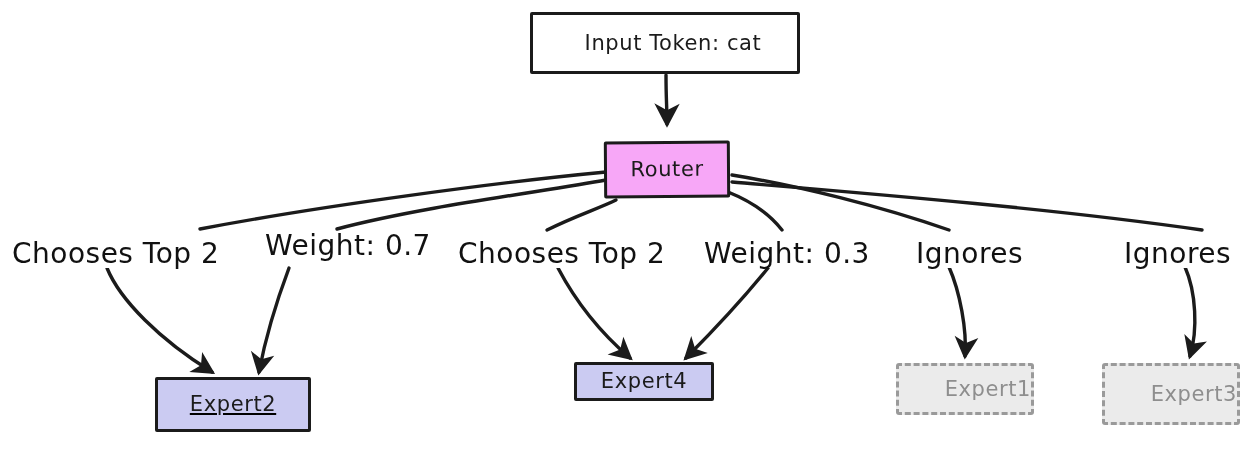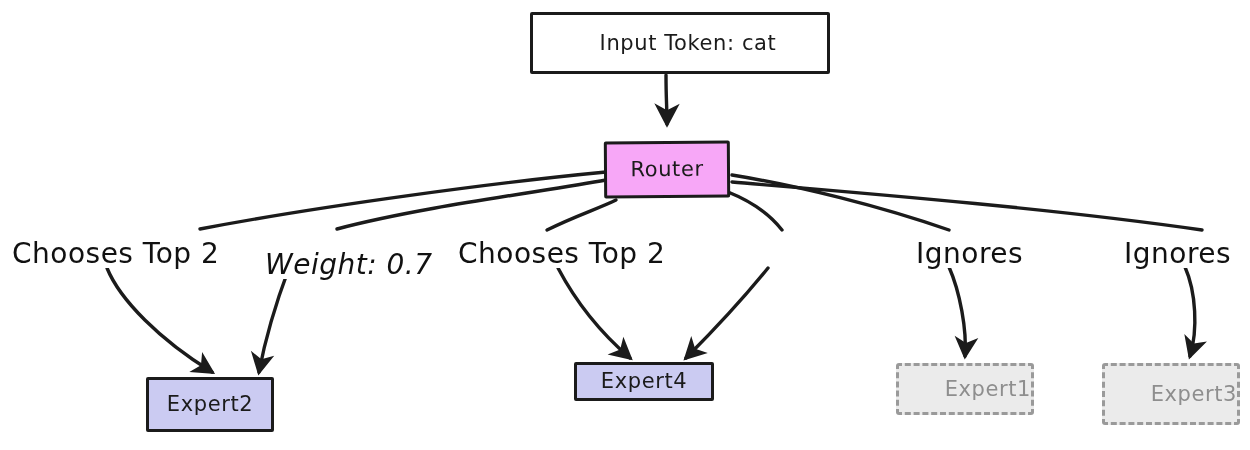--- a/index.html
+++ b/index.html
@@ -120,48 +120,49 @@
       <path d="M 768 268 C 742 300, 712 332, 686 358" marker-end="url(#ah)"></path>
 
       <path d="M 732 175 C 800 186, 880 206, 949 230"></path>
       <path d="M 949 267 C 960 292, 967 330, 965 356" marker-end="url(#ah)"></path>
 
       <path d="M 732 182 C 850 192, 1050 208, 1202 230"></path>
       <path d="M 1185 267 C 1196 292, 1198 330, 1190 356" marker-end="url(#ah)"></path>
     </g>
   </svg>
 
-  <div class="node node-plain" style="left:530px; top:12px; width:300px; height:62px;padding-left:16px;">
+  <div class="node node-plain" style="left:530px; top:12px; width:270px; height:62px;padding-left:16px;">
     <span class="node-label">Input Token: cat</span>
   </div>
 
   <div class="node node-router" style="left:604px; top:141px; width:126px; height:57px;">
     <span class="node-label">Router</span>
   </div>
 
-  <div class="node node-expert" style="left:146px; top:377px; width:128px; height:55px;">
+  <div class="node node-expert" style="left:155px; top:377px; width:156px; height:55px;text-decoration:underline;">
     <span class="node-label">Expert2</span>
   </div>
 
   <div class="node node-expert" style="left:574px; top:362px; width:140px; height:39px;">
     <span class="node-label">Expert4</span>
   </div>
 
   <div class="node node-muted" style="left:896px; top:363px; width:138px; height:52px;">
     <span class="node-label">Expert1</span>
   </div>
 
   <div class="node node-muted" style="left:1102px; top:363px; width:138px; height:62px;">
     <span class="node-label">Expert3</span>
   </div>
 
   <div class="edge-label" style="left:9px; top:240px;">Chooses Top 2</div>
 
-  <div class="edge-label" style="left:262px; top:251px;font-style:italic;">Weight: 0.7</div>
+  <div class="edge-label" style="left:262px; top:232px;">Weight: 0.7</div>
 
   <div class="edge-label" style="left:455px; top:240px;">Chooses Top 2</div>
 
+  <div class="edge-label" style="left:701px; top:240px;">Weight: 0.3</div>
 
   <div class="edge-label" style="left:913px; top:240px;">Ignores</div>
 
   <div class="edge-label" style="left:1121px; top:240px;">Ignores</div>
 
 </div>
 
 </body></html>

